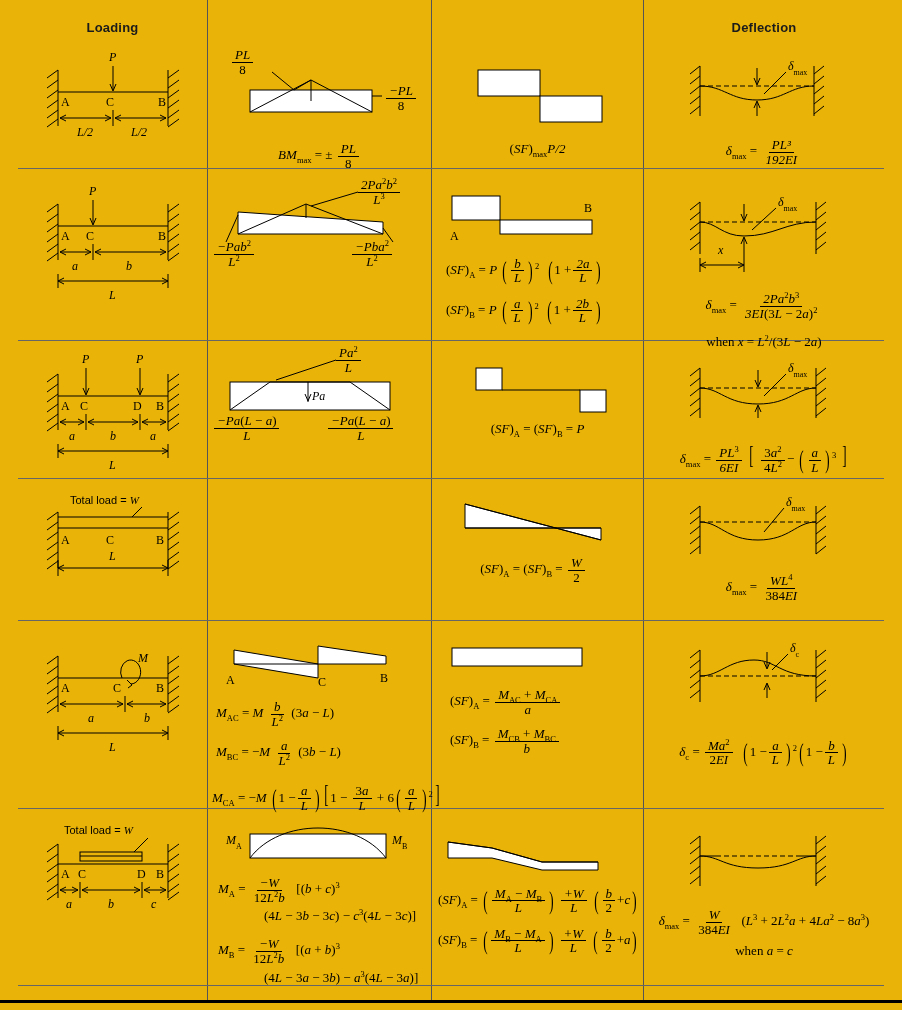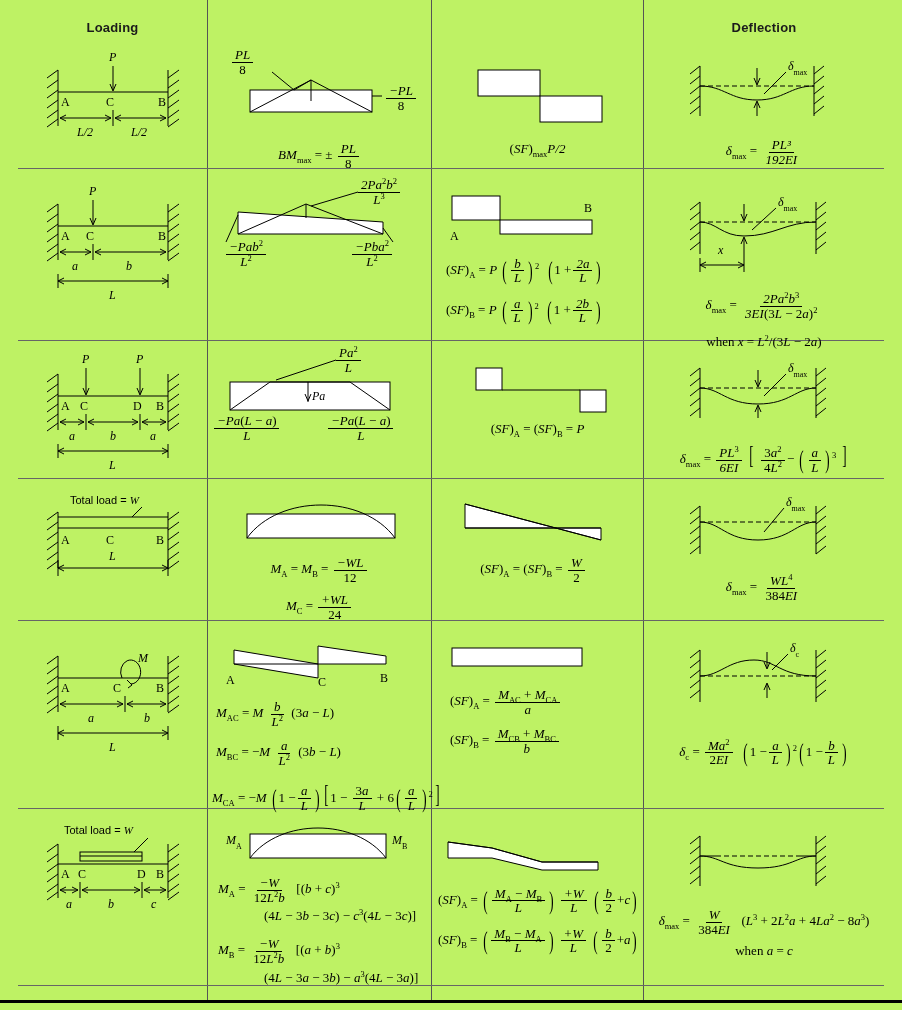--- a/index.html
+++ b/index.html
@@ -2,21 +2,21 @@
 <html><head>
 <meta charset="utf-8">
 <style>
   html,body{margin:0;padding:0;background:#ffffff;}
   body{
     width:902px;height:1010px;
     font-family:"Liberation Sans", sans-serif;
     color:#000;
     -webkit-font-smoothing:antialiased;
   }
-  .sheet{position:relative;width:902px;height:1010px;overflow:hidden;background:#bef264;}
+  .sheet{position:relative;width:902px;height:1010px;overflow:hidden;background:#eab308;}
 
   
   .vline{position:absolute;width:1px;background:#555;top:0;}
   .hline{position:absolute;height:1px;background:#666;left:18px;right:18px;}
   .bottomrule{position:absolute;left:0;right:0;height:3px;background:#000;}
 
   
   .hdr{position:absolute;top:20px;height:18px;
        font-size:13px;font-weight:700;letter-spacing:.2px;
        text-align:center;color:#1b1b1b;}
@@ -244,21 +244,21 @@
       <line class="stroke" x1="103" y1="24" x2="150" y2="10"></line>
       <line class="stroke" x1="30" y1="33" x2="18" y2="60"></line>
       <line class="stroke" x1="175" y1="46" x2="185" y2="60"></line>
     </svg>
     <div class="m" style="position:absolute;left:148px;top:-4px;">
       <span class="frac">
           <span class="num"><i>2Pa</i><sup>2</sup><i>b</i><sup>2</sup></span>
           <span class="den"><i>L</i><sup>3</sup></span>
         </span>
     </div>
-    <div class="m" style="position:absolute;left:16px;top:58px;">
+    <div class="m" style="position:absolute;left:4px;top:58px;">
       <span class="frac">
           <span class="num"><i>−Pab</i><sup>2</sup></span>
           <span class="den"><i>L</i><sup>2</sup></span>
         </span>
     </div>
     <div class="m" style="position:absolute;left:142px;top:58px;">
       <span class="frac">
           <span class="num"><i>−Pba</i><sup>2</sup></span>
           <span class="den"><i>L</i><sup>2</sup></span>
         </span>
@@ -524,40 +524,20 @@
       <text class="txt" x="138" y="54">B</text>
       <text class="txti" x="91" y="70">L</text>
       <line class="stroke" x1="40" y1="70" x2="40" y2="86"></line>
       <line class="stroke" x1="150" y1="70" x2="150" y2="86"></line>
       <line class="stroke" x1="40" y1="78" x2="150" y2="78"></line>
       <path class="stroke" d="M46,75 L40,78 L46,81"></path>
         <path class="stroke" d="M144,75 L150,78 L144,81"></path>
     </svg>
   </div>
 
-  <div class="cell ctr" style="left:208px;top:496px;width:223px;">
-    <svg width="190" height="52" viewBox="0 0 190 52">
-      <rect class="strokefill" x="22" y="18" width="148" height="24"></rect>
-      <path class="stroke" d="M22,42 C54,-2 138,-2 170,42"></path>
-    </svg>
-    <div class="m" style="margin-top:8px;">
-      <i>M</i><sub>A</sub> = <i>M</i><sub>B</sub> =
-      <span class="frac">
-          <span class="num"><i>−WL</i></span>
-          <span class="den">12</span>
-        </span>
-    </div>
-    <div class="m" style="margin-top:9px;">
-      <i>M</i><sub>C</sub> =
-      <span class="frac">
-          <span class="num"><i>+WL</i></span>
-          <span class="den">24</span>
-        </span>
-    </div>
-  </div>
 
   <div class="cell ctr" style="left:428px;top:498px;width:211px;">
     <svg width="170" height="48" viewBox="0 0 170 48">
       <path class="strokefill" d="M16,6 L16,30 L152,30 L152,42 Z" fill="#fff"></path>
       <line class="stroke" x1="16" y1="6" x2="152" y2="42"></line>
       <line class="stroke" x1="16" y1="30" x2="152" y2="30"></line>
     </svg>
     <div class="m" style="margin-top:10px;">
       (<i>SF</i>)<sub>A</sub> = (<i>SF</i>)<sub>B</sub> =
       <span class="frac">

